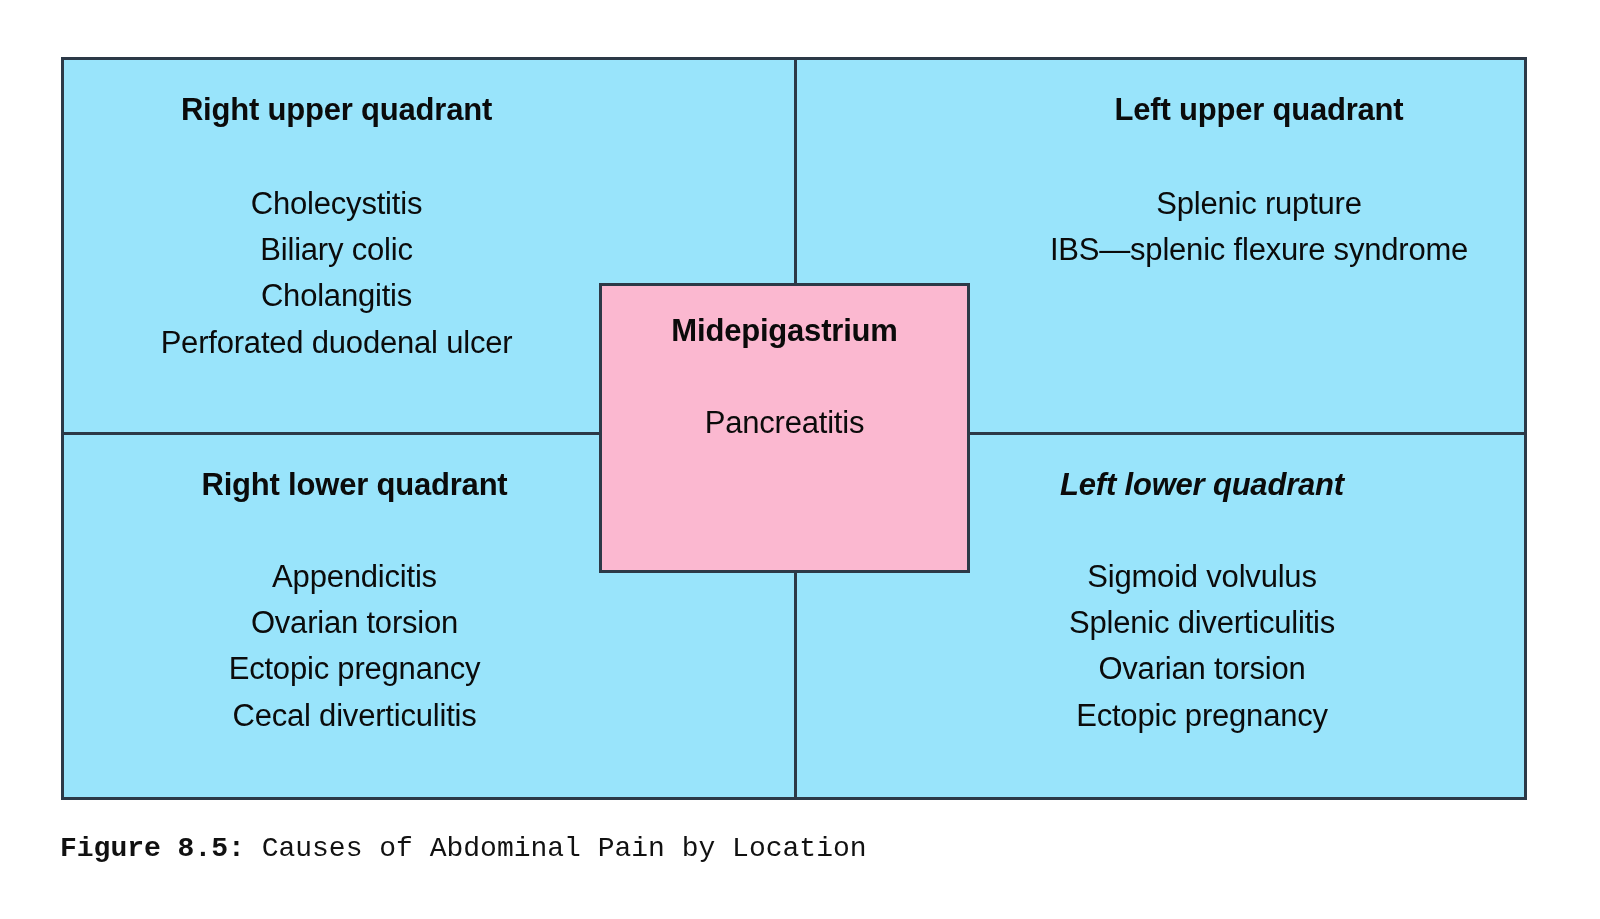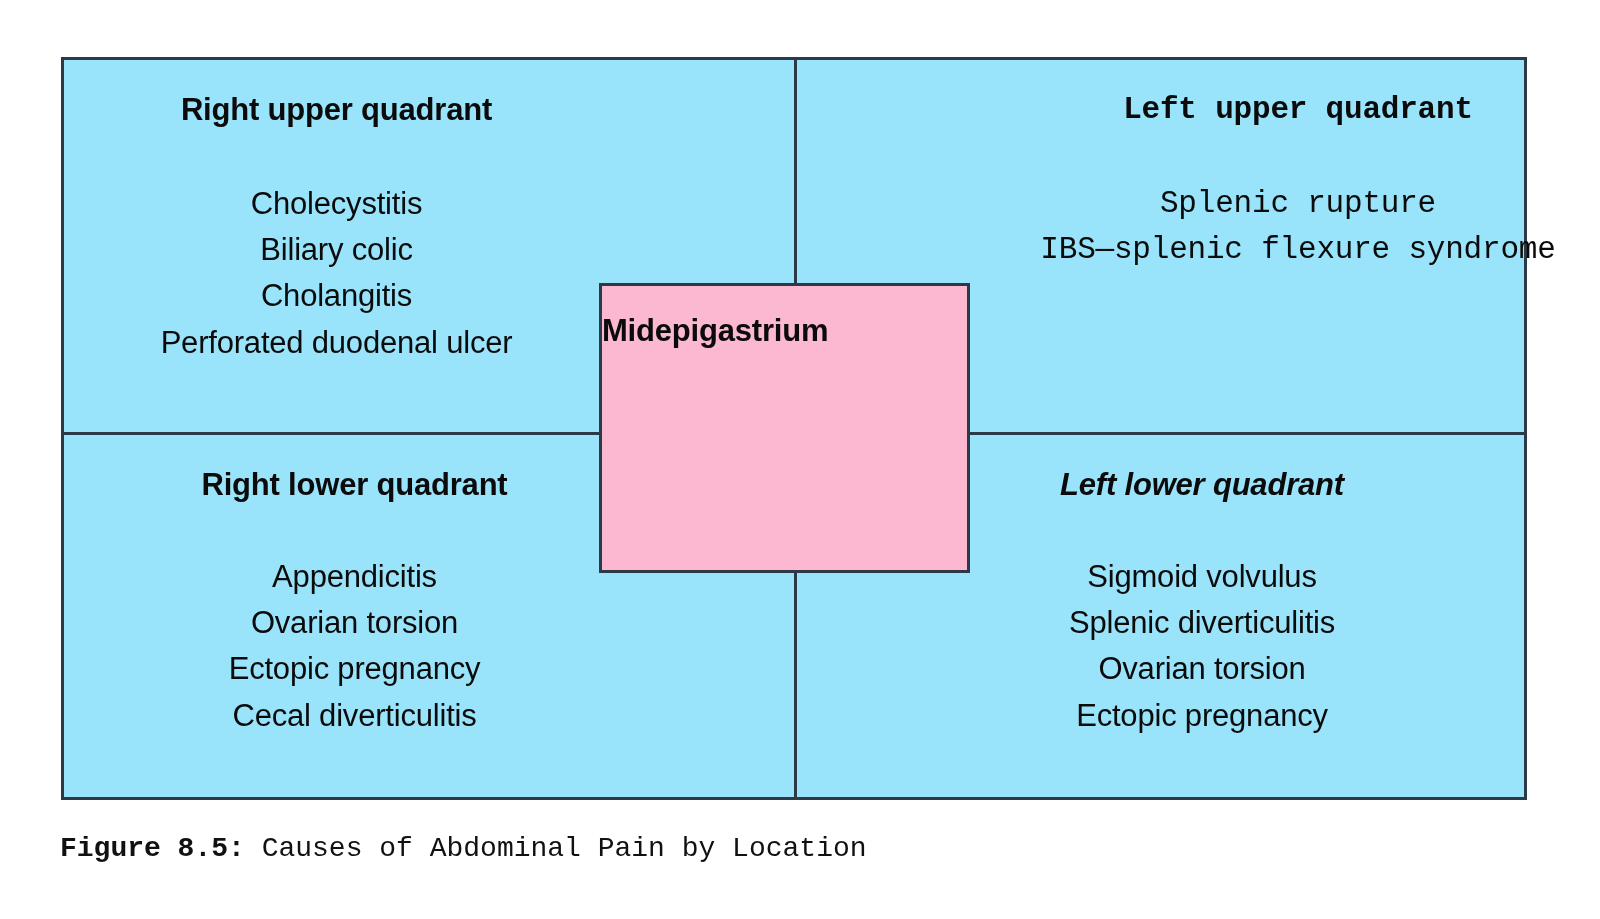--- a/index.html
+++ b/index.html
@@ -28,21 +28,21 @@
   }
 
   
   .quadrant {
     position: absolute;
     box-sizing: border-box;
     color: #0b0b0b;
     text-align: center;
   }
   #quadrant-ruq { left: 0;     top: 0;     width: 733px; height: 372px; }
-  #quadrant-luq { left: 767px; top: 0;     width: 724px; height: 372px; font-family: Liberation Mono, monospace; }
+  #quadrant-luq { left: 728px; top: 0;     width: 724px; height: 372px; }
   #quadrant-rlq { left: 0;     top: 375px; width: 733px; height: 362px; padding-left: 36px; }
   #quadrant-llq { left: 736px; top: 375px; width: 724px; height: 362px; }
 
   
   #divider-vertical {
     position: absolute;
     left: 730px;
     top: -3px;
     width: 3px;
     height: 378px;
@@ -98,21 +98,21 @@
   
   #midepigastrium-box {
     position: absolute;
     left: 535px;
     top: 223px;
     width: 371px;
     height: 290px;
     box-sizing: border-box;
     background: #fbb8d0;
     border: 3px solid #2c3947;
-    text-align: left;
+    text-align: center;
     color: #0b0b0b;
     z-index: 5;
   }
   #midepigastrium-box .quadrant-heading {
     margin-top: 28px;
     transform: none;
     font-size: 31px;
   }
   #midepigastrium-box .quadrant-list {
     margin-top: 52px;
@@ -177,18 +177,19 @@
       <li>Sigmoid volvulus</li>
       <li>Splenic diverticulitis</li>
       <li>Ovarian torsion</li>
       <li>Ectopic pregnancy</li>
     </ul>
   </div>
 
   <div id="midepigastrium-box">
     <div class="quadrant-heading">Midepigastrium</div>
     <ul class="quadrant-list">
+      <li>Pancreatitis</li>
     </ul>
   </div>
 
 </div>
 
 <div id="figure-caption"><span class="caption-label">Figure 8.5:</span><span class="caption-body"> Causes of Abdominal Pain by Location</span></div>
 
 </body></html>

